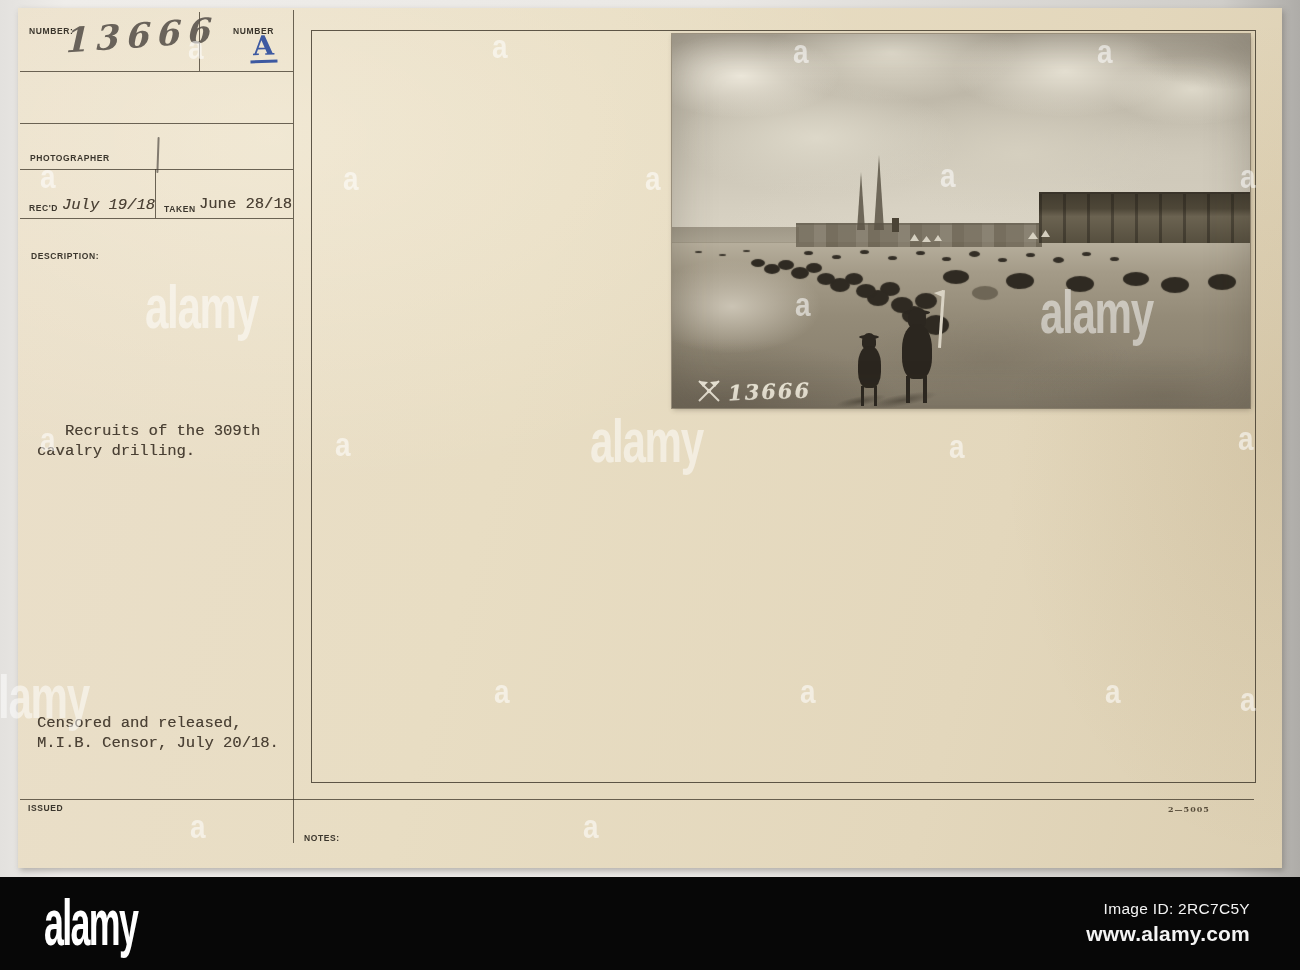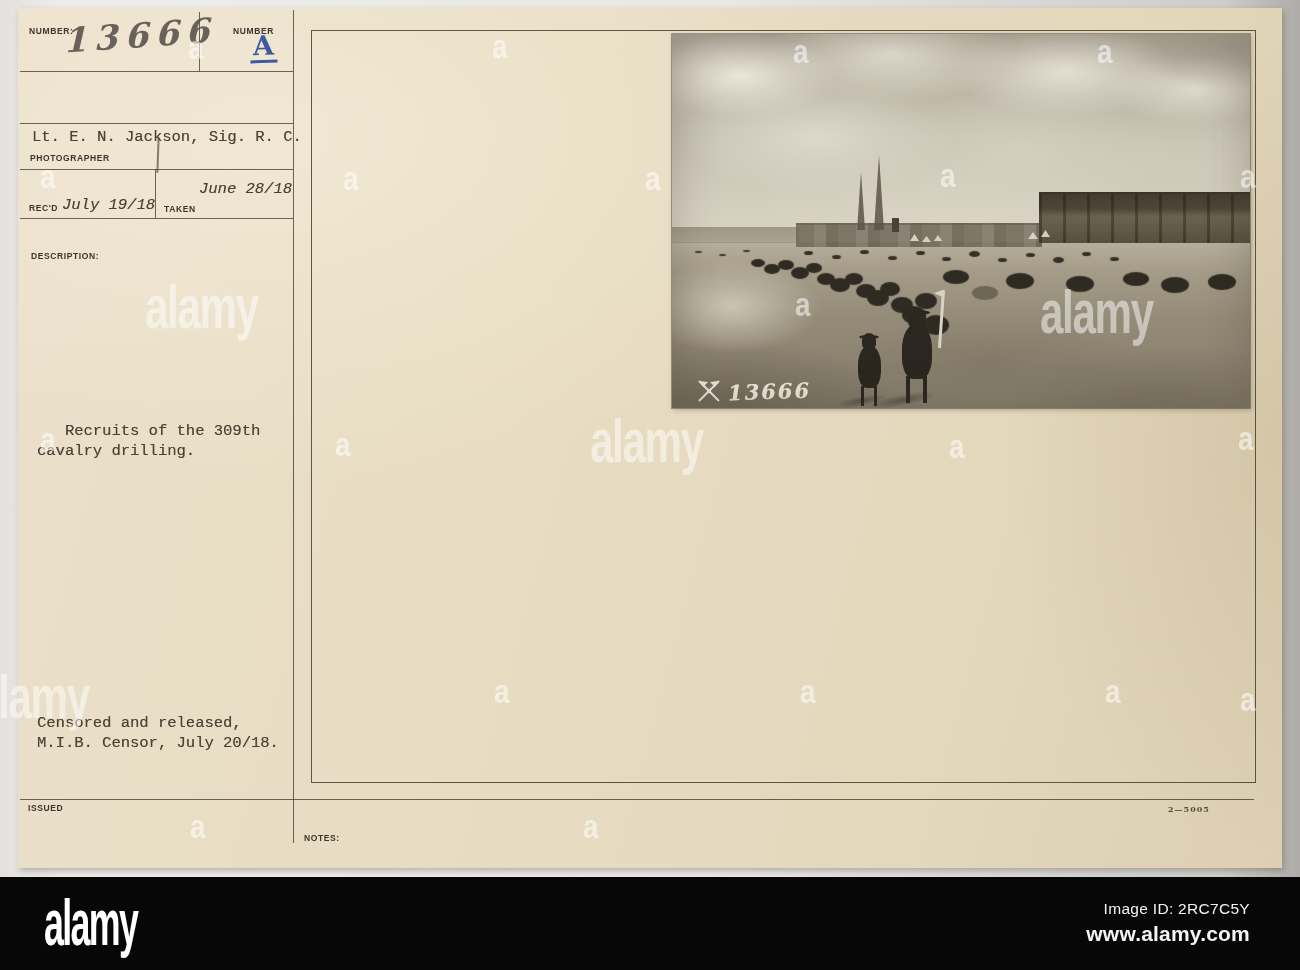--- a/index.html
+++ b/index.html
@@ -121,28 +121,27 @@
     <div class="rule v" style="left:181px;top:4px;height:59px;"></div>
     <div class="rule v" style="left:137px;top:161px;height:49px;"></div>
     <div class="rule v" style="left:275px;top:2px;height:833px;"></div>
   </div>
 
   <div class="lbl" style="left:29px;top:27px;">NUMBER:</div>
   <div class="hand-number">13666</div>
   <div class="lbl" style="left:233px;top:27px;">NUMBER</div>
   <div class="stamp-a">A</div>
 
-  <div class="typed" style="left:32px;top:128px;">Lt. E. N. Jackson, Sig. R. C.</div>
   <div class="lbl" style="left:30px;top:154px;">PHOTOGRAPHER</div>
   <div class="ink-stroke"></div>
 
   <div class="lbl" style="left:29px;top:204px;">REC'D</div>
   <div class="typed" style="left:62px;top:196px;font-style:italic;">July 19/18</div>
   <div class="lbl" style="left:164px;top:205px;">TAKEN</div>
-  <div class="typed" style="left:199px;top:180px;font-style:italic;">June 28/18</div>
+  <div class="typed" style="left:199px;top:195px;">June 28/18</div>
 
   <div class="lbl" style="left:31px;top:252px;">DESCRIPTION:</div>
   <div class="typed" style="left:37px;top:378px;line-height:20px;margin-top:43px;">   Recruits of the 309th
 cavalry drilling.</div>
 
   <div class="typed" style="left:37px;top:713px;line-height:20px;">Censored and released,
 M.I.B. Censor, July 20/18.</div>
 
   <div class="lbl" style="left:28px;top:804px;">ISSUED</div>
   <div class="lbl" style="left:304px;top:834px;">NOTES:</div>

